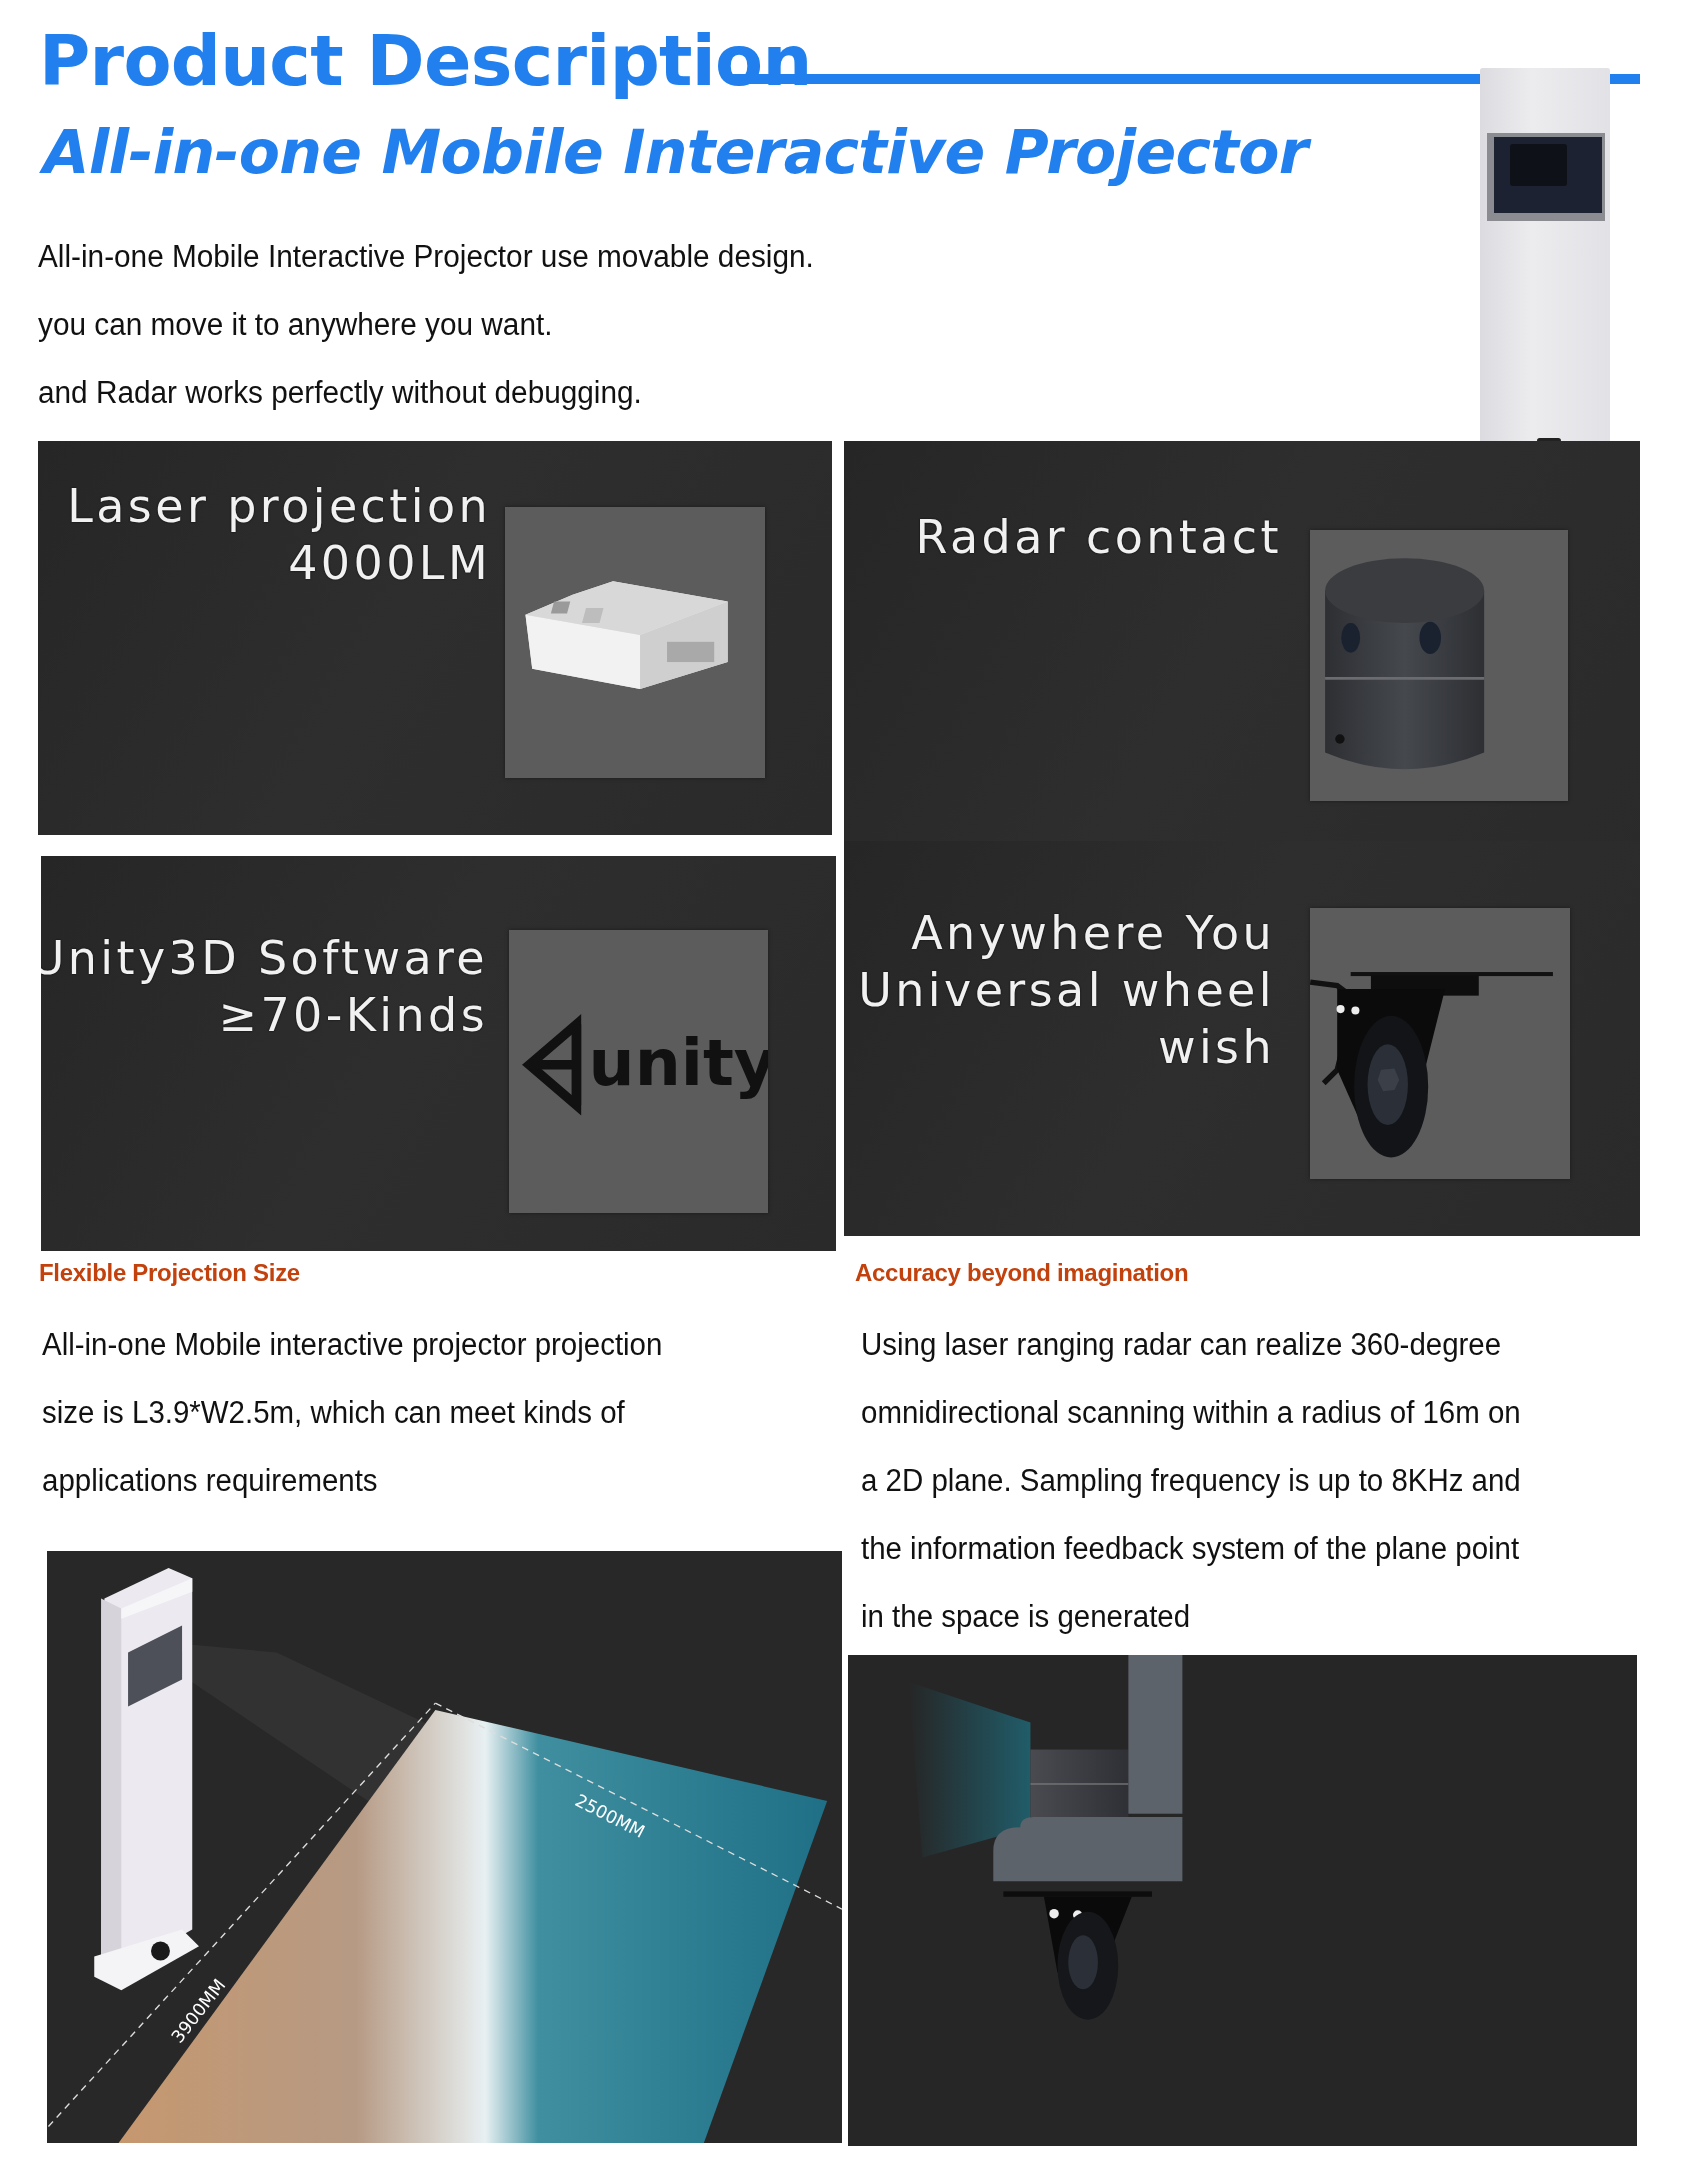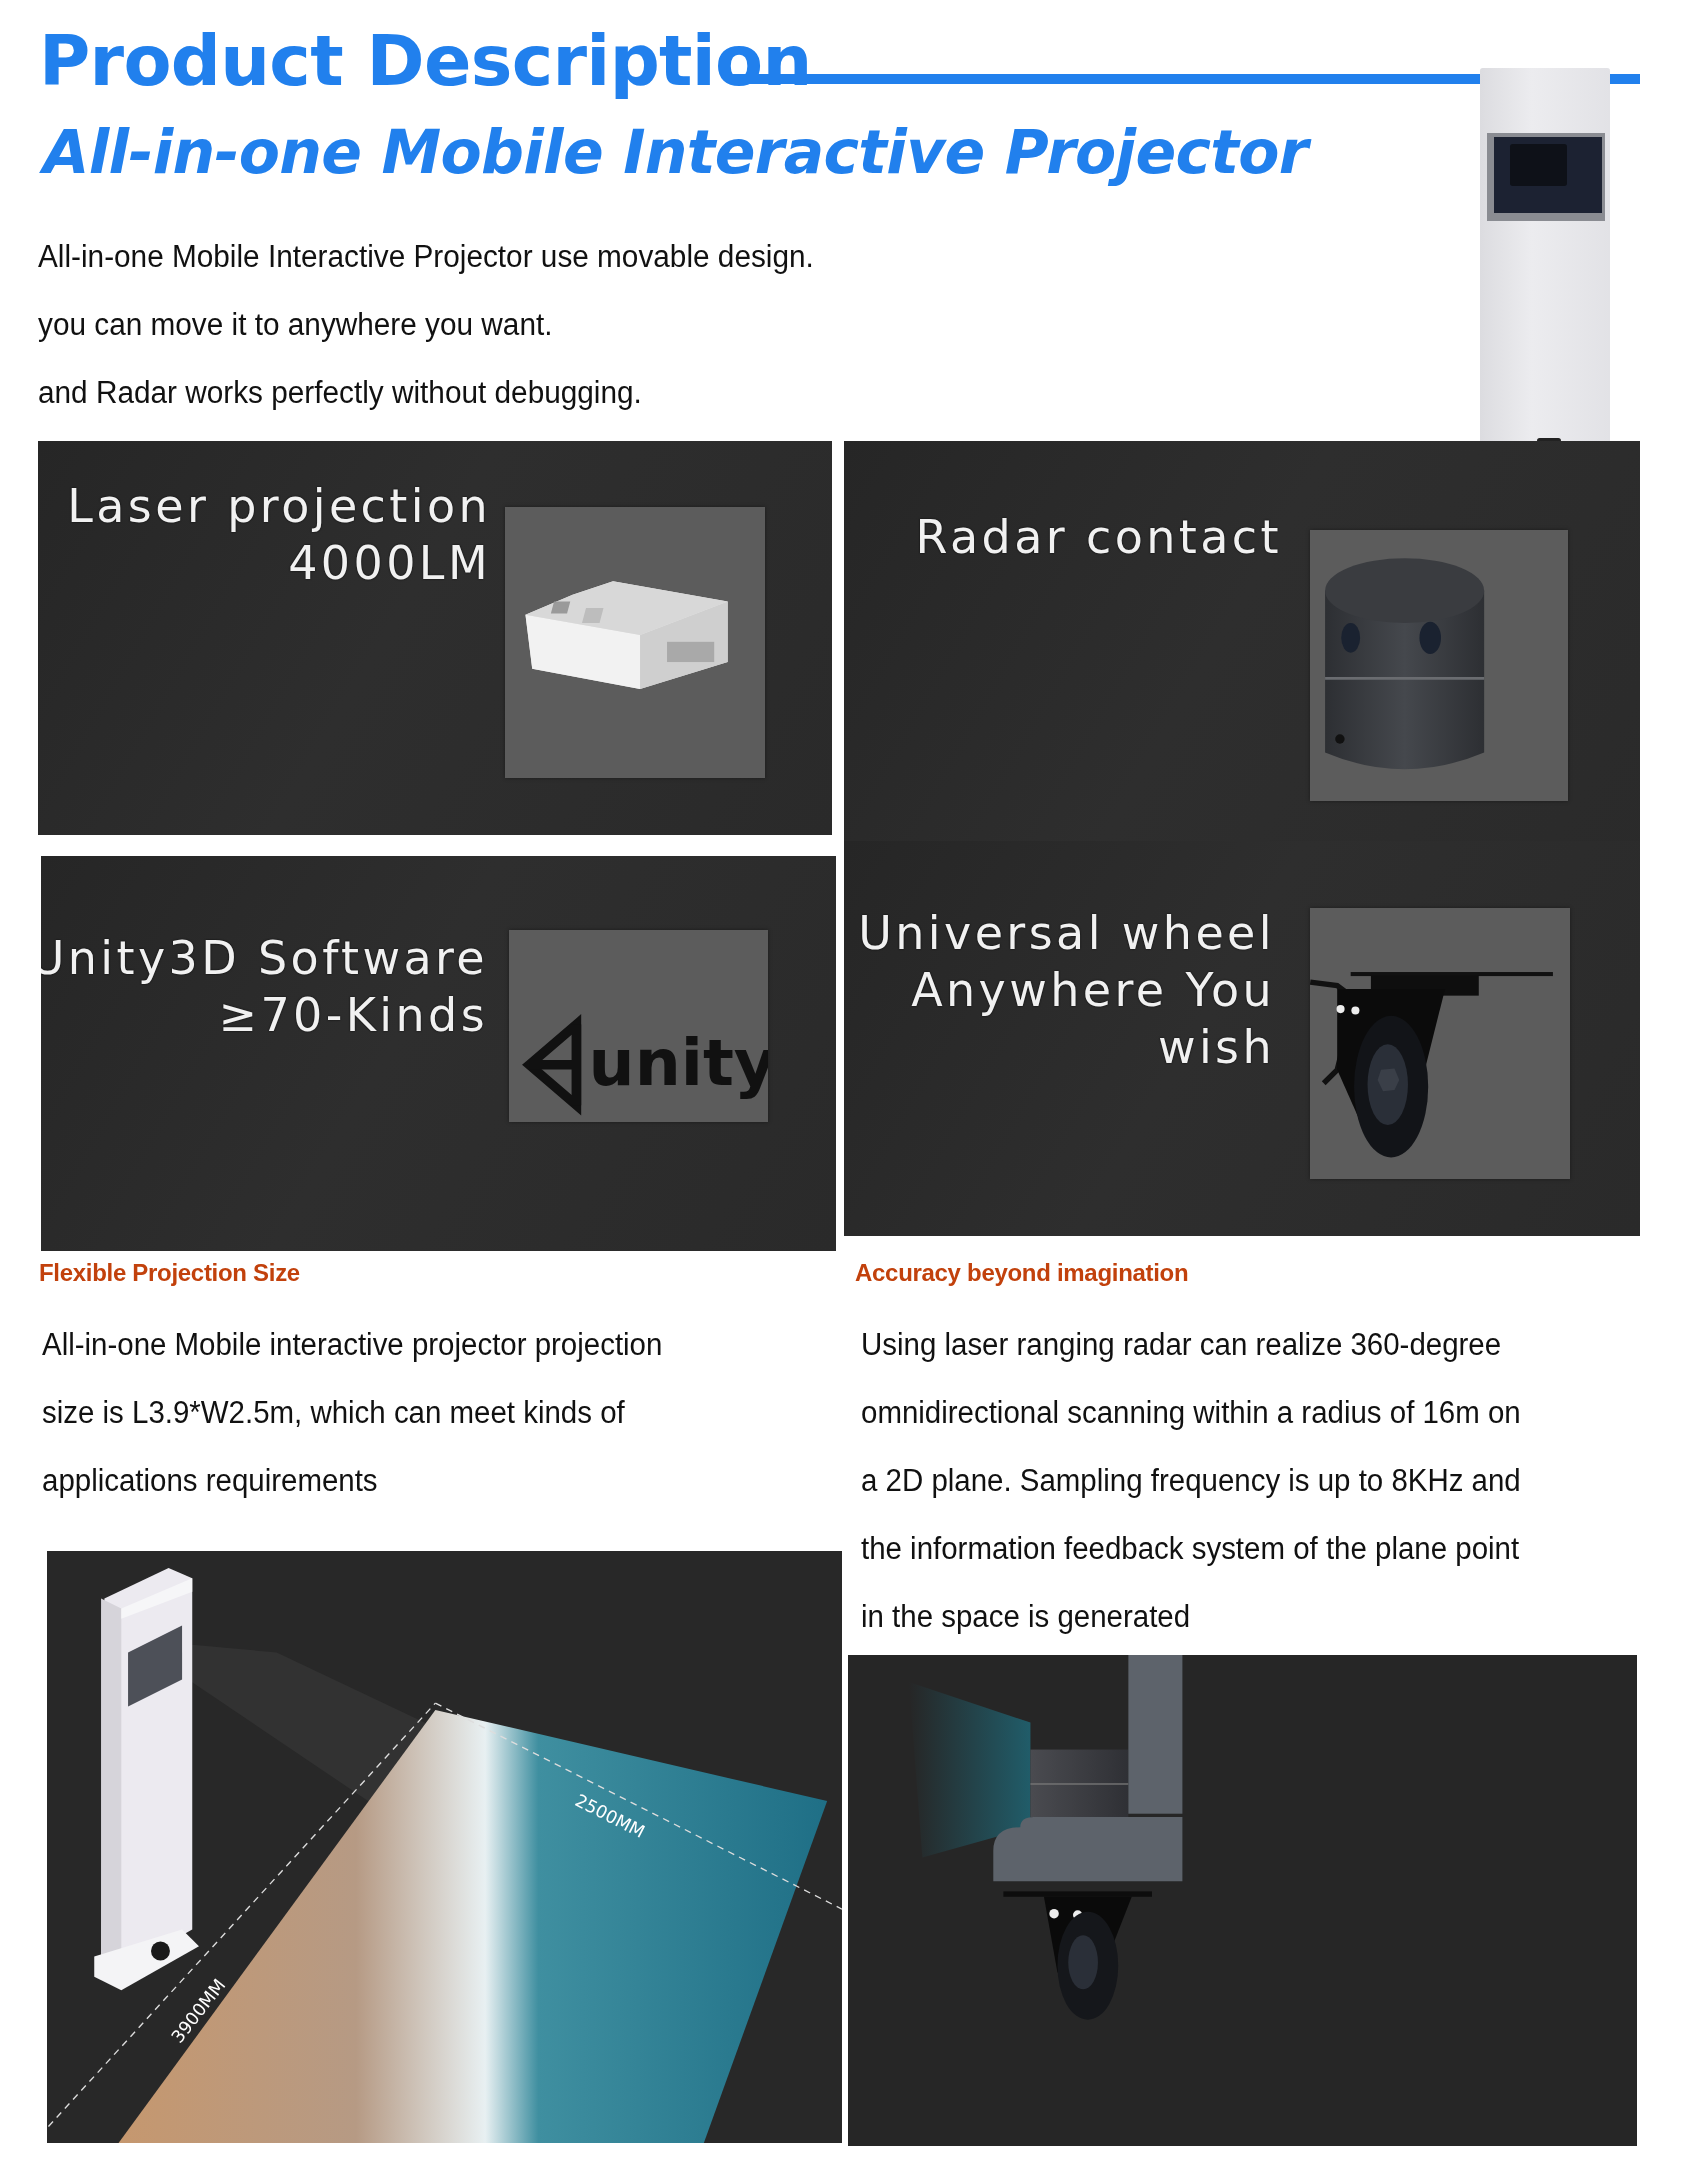--- a/index.html
+++ b/index.html
@@ -126,36 +126,36 @@
       <circle cx="44" cy="310" r="7" fill="#111"></circle>
     </svg>
   </div>
 </div>
 
 <div class="panel" style="left:41px; top:841px; width:795px; height:395px;margin-top:15px;">
   <div class="caption" style="right:348px; top:74px;">
     <div>Unity3D Software</div>
     <div>≥70-Kinds</div>
   </div>
-  <div class="thumb" style="left:468px; top:74px; width:259px; height:192px;">
+  <div class="thumb" style="left:468px; top:74px; width:259px; height:283px;">
     <svg width="259" height="271" viewBox="0 0 384 402">
       <g fill="none" stroke="#111" stroke-width="14" stroke-linejoin="miter">
         <polygon points="30,200 100,140 100,260"></polygon>
         <line x1="30" y1="200" x2="100" y2="200"></line>
         <line x1="100" y1="140" x2="100" y2="260"></line>
       </g>
       <text x="118" y="230" font-family="DejaVu Sans, sans-serif" font-size="96" font-weight="bold" fill="#111">unity</text>
     </svg>
   </div>
 </div>
 
 <div class="panel" style="left:844px; top:841px; width:796px; height:395px;">
   <div class="caption" style="right:365px; top:64px;">
+    <div>Anywhere You</div>
     <div>Universal wheel</div>
-    <div>Anywhere You</div>
     <div>wish</div>
   </div>
   <div class="thumb" style="left:466px; top:67px; width:260px; height:271px;">
     <svg width="260" height="271" viewBox="0 0 385 402">
       <rect x="60" y="95" width="300" height="6" fill="#111"></rect>
       <rect x="90" y="100" width="160" height="30" fill="#0e0e0e"></rect>
       <path d="M0,110 L40,115 L60,130 L50,200 L40,240 L20,260" stroke="#111" stroke-width="8" fill="none"></path>
       <polygon points="40,120 200,120 150,320 80,330 40,240" fill="#0b0b0b"></polygon>
       <circle cx="45" cy="150" r="6" fill="#eee"></circle>
       <circle cx="67" cy="152" r="6" fill="#eee"></circle>

